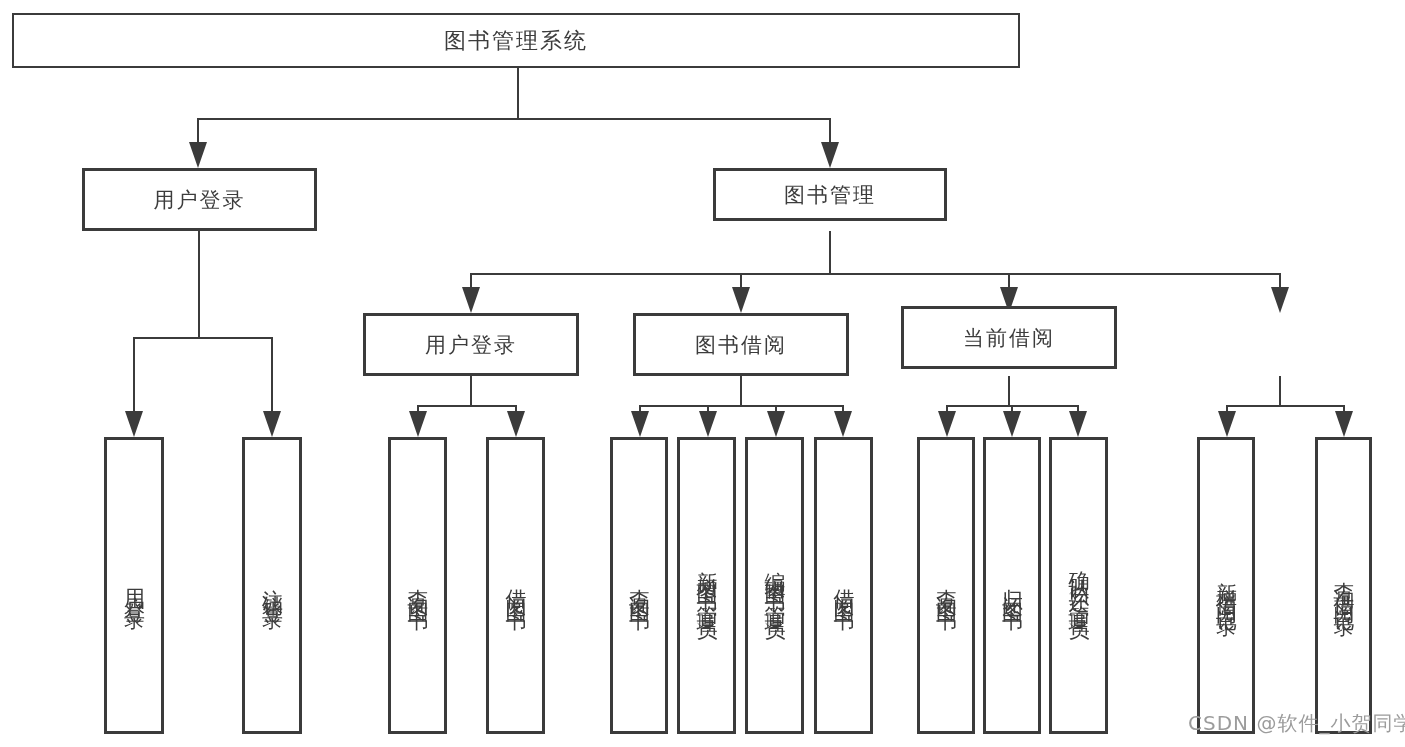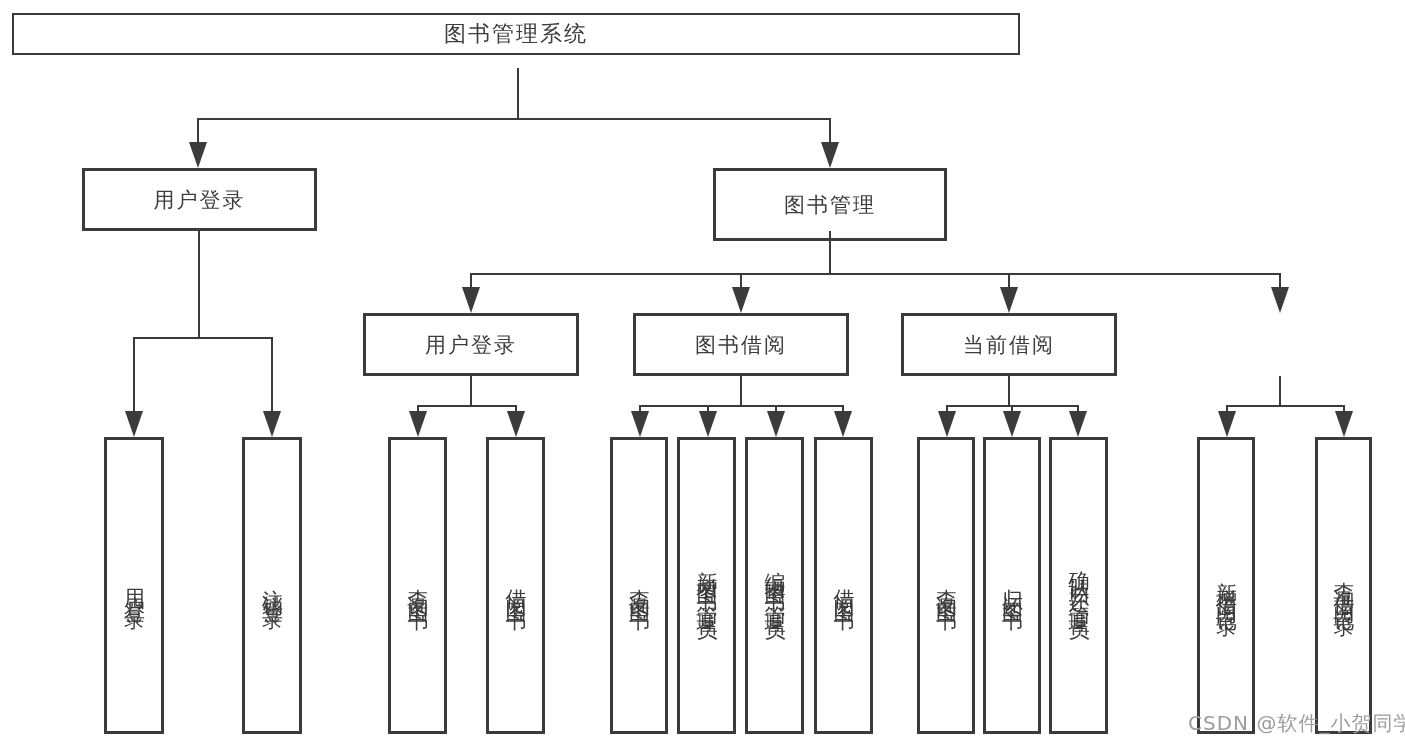--- a/index.html
+++ b/index.html
@@ -54,35 +54,35 @@
     letter-spacing:1px;
     white-space:nowrap;
     z-index:5;
   }
 </style>
 </head>
 <body>
 
 <div id="canvas">
 
-  <div class="box root" style="left:12px;top:13px;width:1008px;height:42px;">
+  <div class="box root" style="left:12px;top:13px;width:1008px;height:55px;">
     <span>图书管理系统</span>
   </div>
 
   <div class="vline" style="left:517px;top:68px;height:50px;"></div>
   <div class="hline" style="left:197px;top:118px;width:634px;"></div>
   <div class="vline" style="left:197px;top:118px;height:26px;"></div>
   <div class="arrow" style="left:189px;top:142px;"></div>
   <div class="vline" style="left:829px;top:118px;height:26px;"></div>
   <div class="arrow" style="left:821px;top:142px;"></div>
 
   <div class="box" style="left:82px;top:168px;width:235px;height:63px;">
     <span>用户登录</span>
   </div>
-  <div class="box" style="left:713px;top:168px;width:234px;height:73px;justify-content:center;">
+  <div class="box" style="left:713px;top:168px;width:234px;height:53px;justify-content:center;">
     <span>图书管理</span>
   </div>
 
   <div class="vline" style="left:198px;top:231px;height:106px;"></div>
   <div class="hline" style="left:133px;top:337px;width:140px;"></div>
   <div class="vline" style="left:133px;top:337px;height:74px;"></div>
   <div class="arrow" style="left:125px;top:411px;"></div>
   <div class="vline" style="left:271px;top:337px;height:74px;"></div>
   <div class="arrow" style="left:263px;top:411px;"></div>
 
@@ -96,21 +96,21 @@
   <div class="arrow" style="left:1000px;top:287px;"></div>
   <div class="vline" style="left:1279px;top:273px;height:16px;"></div>
   <div class="arrow" style="left:1271px;top:287px;"></div>
 
   <div class="box" style="left:363px;top:313px;width:216px;height:63px;">
     <span>用户登录</span>
   </div>
   <div class="box" style="left:633px;top:313px;width:216px;height:63px;">
     <span>图书借阅</span>
   </div>
-  <div class="box" style="left:901px;top:313px;width:216px;height:63px;">
+  <div class="box" style="left:901px;top:306px;width:216px;height:63px;">
     <span>当前借阅</span>
   </div>
 
   <div class="vline" style="left:470px;top:376px;height:29px;"></div>
   <div class="hline" style="left:417px;top:405px;width:99px;"></div>
   <div class="vline" style="left:417px;top:405px;height:8px;"></div>
   <div class="arrow" style="left:409px;top:411px;"></div>
   <div class="vline" style="left:515px;top:405px;height:8px;"></div>
   <div class="arrow" style="left:507px;top:411px;"></div>
 

